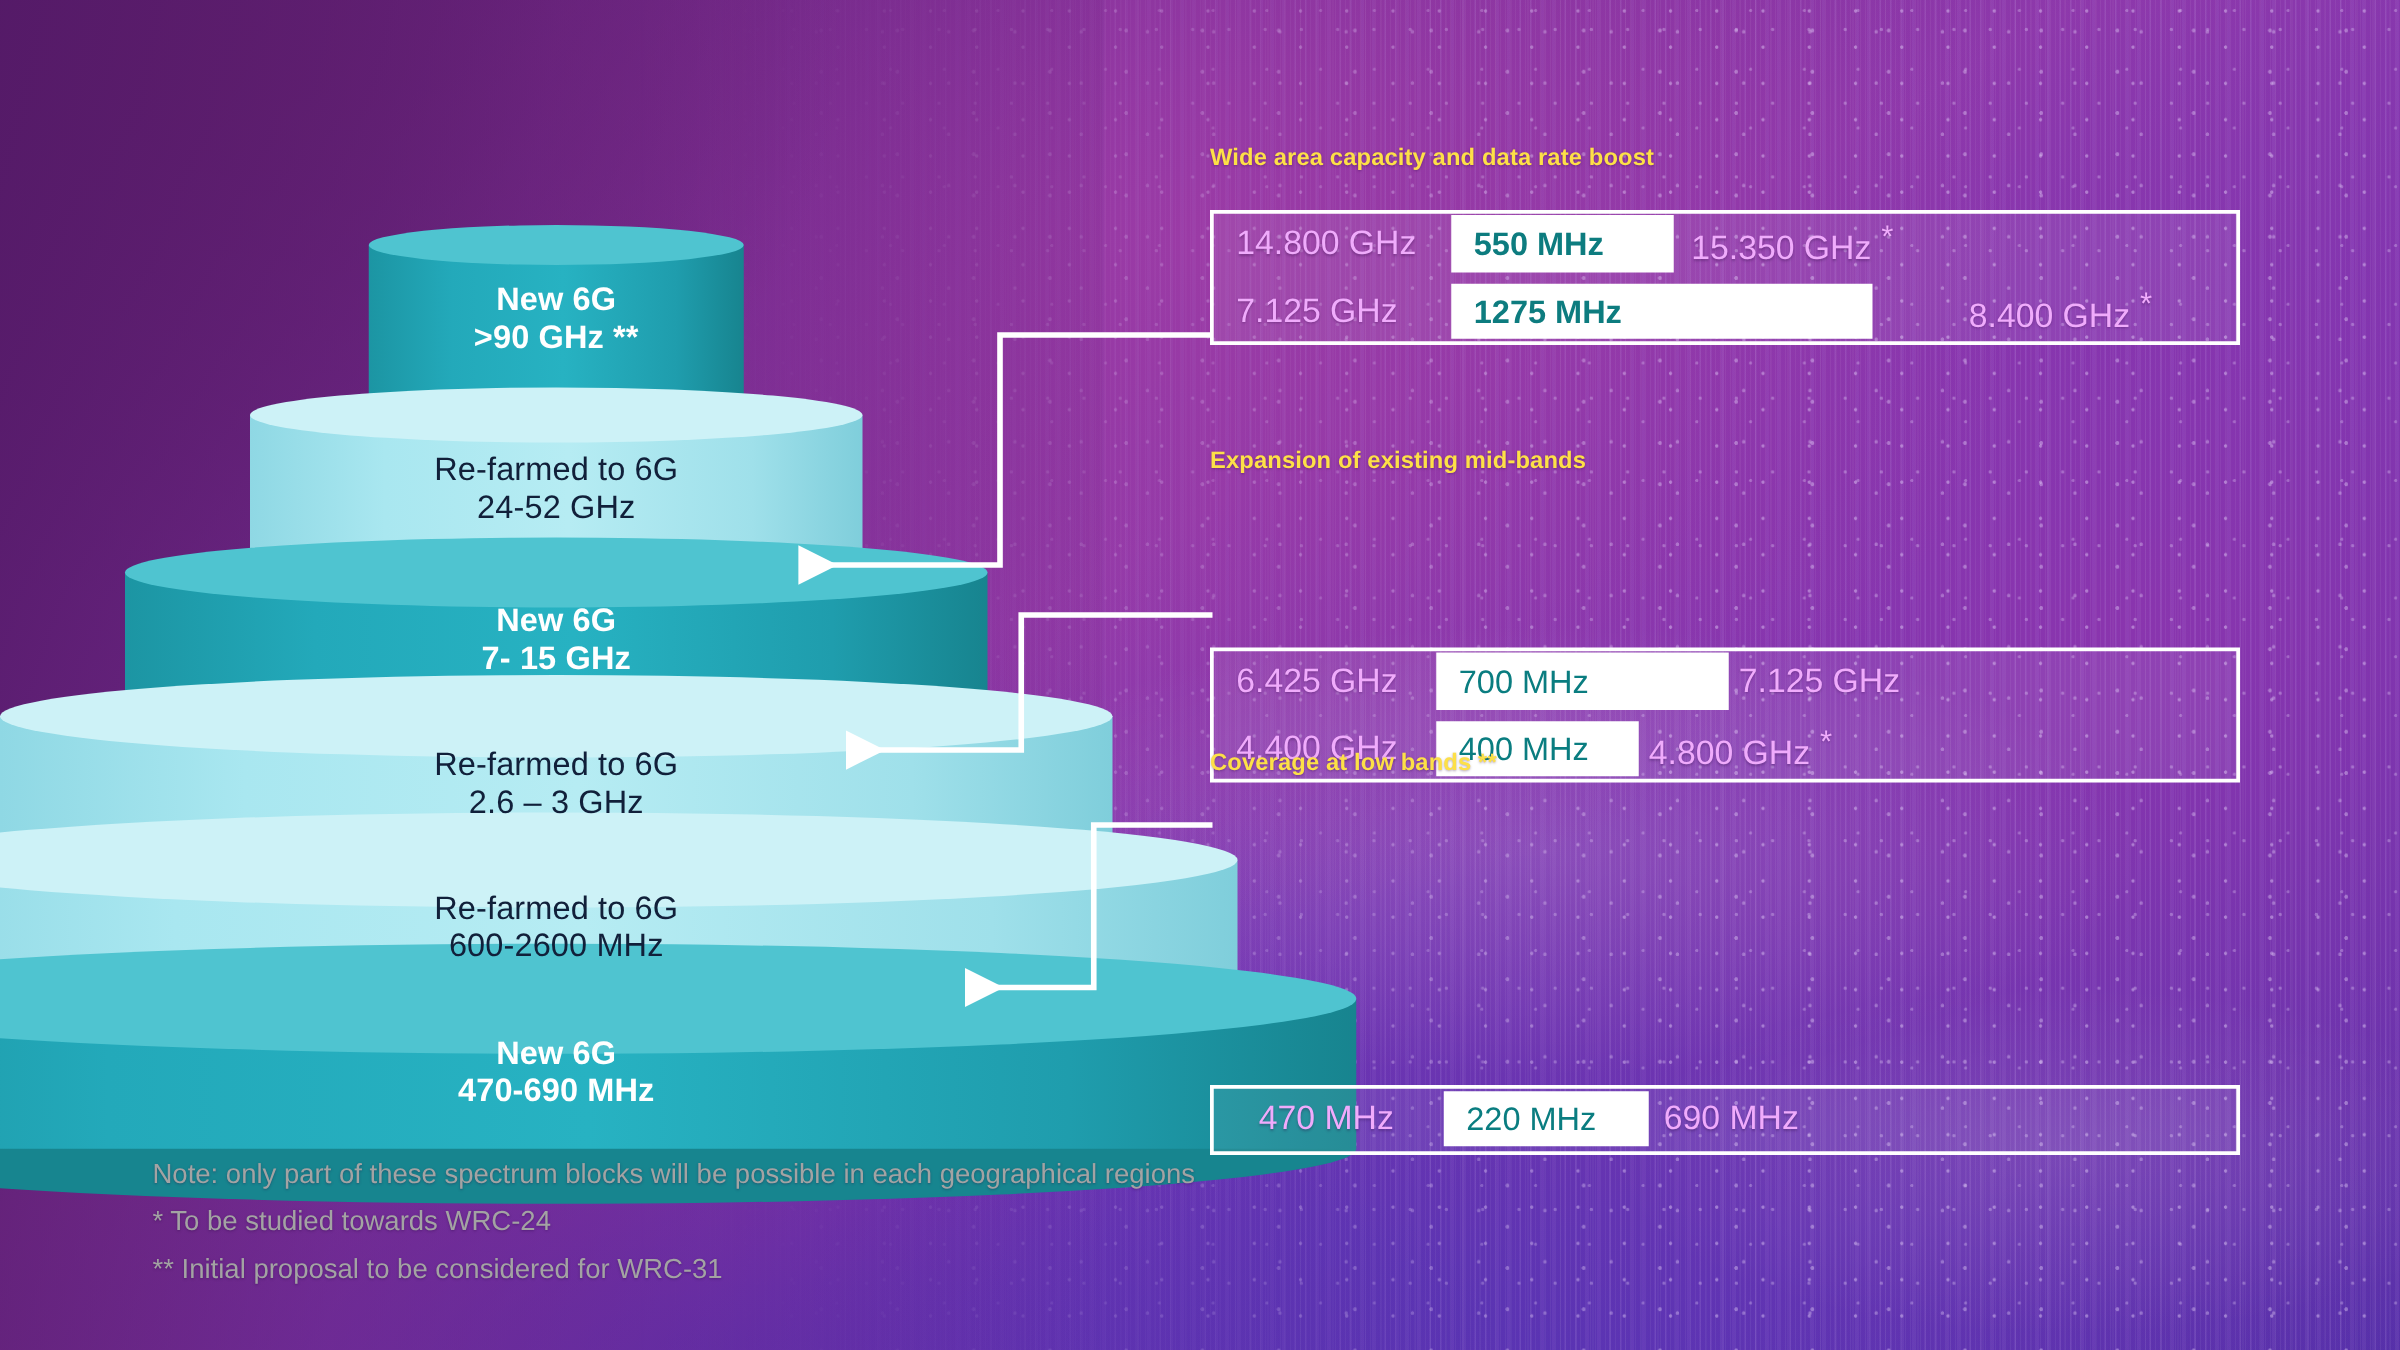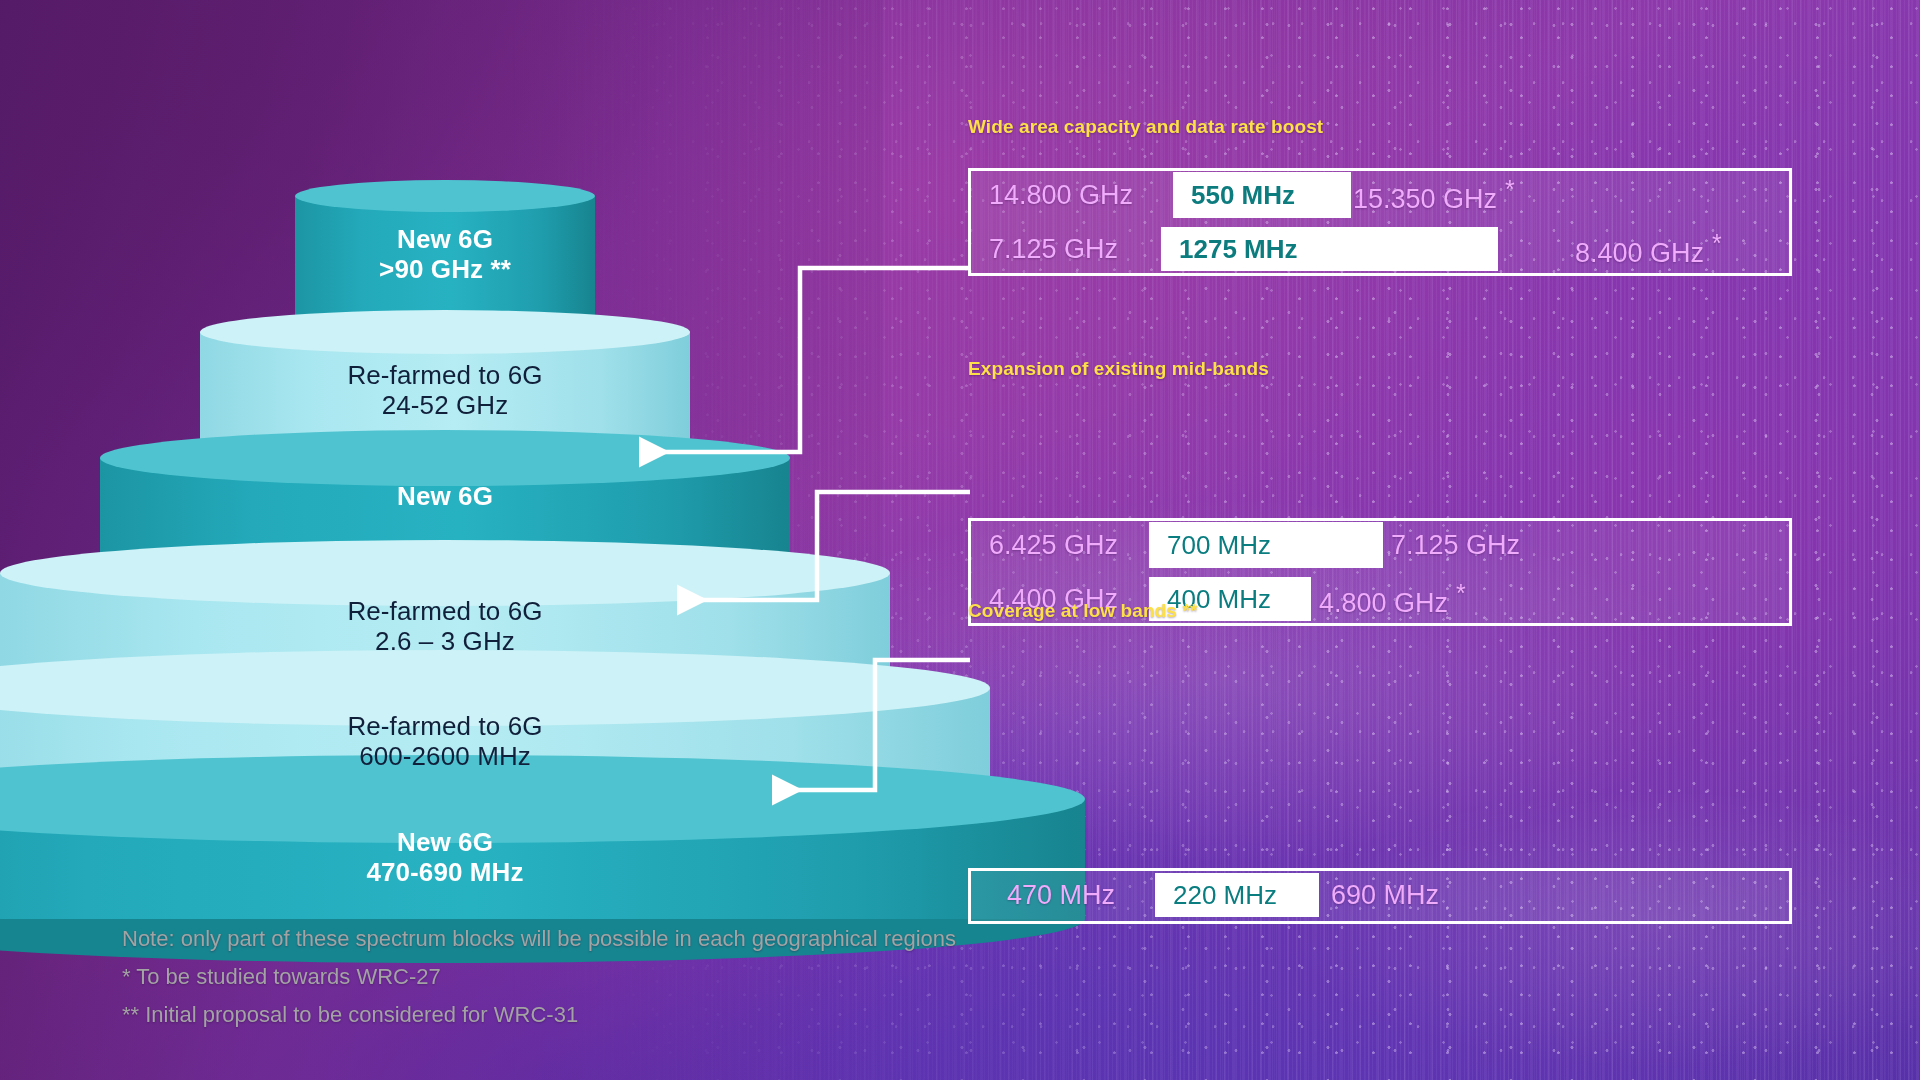--- a/index.html
+++ b/index.html
@@ -147,20 +147,21 @@
       <div>Re-farmed to 6G</div>
       <div>24-52 GHz</div>
     </div>
     <div class="tier" style="left: 100px; top: 430px; width: 690px; height: 166px;">
       <div class="bot-ell" style="height: 56px; background: rgb(23, 133, 143);"></div>
       <div class="side" style="top: 28px; height: 110px; background: linear-gradient(90deg, rgb(28, 149, 163) 0%, rgb(35, 169, 186) 22%, rgb(39, 178, 194) 52%, rgb(31, 157, 173) 82%, rgb(23, 132, 143) 100%);"></div>
       <div class="top-ell" style="height: 56px; background: rgb(79, 196, 208);"></div>
     </div>
     <div class="tier-label lbl-white" style="left: 100px; width: 690px; top: 481px;">
       <div>New 6G</div>
+      <div>7- 15 GHz</div>
     </div>
     <div class="tier" style="left: 0px; top: 540px; width: 890px; height: 176px;">
       <div class="bot-ell" style="height: 66px; background: rgb(142, 214, 226);"></div>
       <div class="side" style="top: 33px; height: 110px; background: linear-gradient(90deg, rgb(143, 216, 228) 0%, rgb(169, 231, 240) 22%, rgb(182, 236, 243) 52%, rgb(159, 224, 234) 82%, rgb(127, 206, 219) 100%);"></div>
       <div class="top-ell" style="height: 66px; background: rgb(205, 242, 247);"></div>
     </div>
     <div class="tier-label lbl-dark" style="left: 0px; width: 890px; top: 596px;">
       <div>Re-farmed to 6G</div>
       <div>2.6 – 3 GHz</div>
     </div>
@@ -193,21 +194,21 @@
   <path d="M 970,268 L 800,268 L 800,452 L 645,452" fill="none" stroke="#ffffff" stroke-width="4.5" marker-end="url(#arrowhead)"></path>
   <path d="M 970,492 L 817,492 L 817,600 L 683,600" fill="none" stroke="#ffffff" stroke-width="4.5" marker-end="url(#arrowhead)"></path>
   <path d="M 970,660 L 875,660 L 875,790 L 778,790" fill="none" stroke="#ffffff" stroke-width="4.5" marker-end="url(#arrowhead)"></path>
 </svg>
 
 <div id="panels">
     <div class="panel panel-title" style="left: 968px; top: 116px;">Wide area capacity and data rate boost</div>
     <div class="panel panel-box" style="left: 968px; top: 168px; width: 824px; height: 108px;">
       <div class="band-row" style="position: absolute; left: 0px; right: 0px; top: 0px;">
         <div class="band-text" style="left: 18px;">14.800 GHz</div>
-        <div class="band-chip chip-bold" style="left: 190px; width: 178px; height: 46px; margin-left: 12px;">
+        <div class="band-chip chip-bold" style="left: 190px; width: 178px; height: 46px;">
           <span>550 MHz</span>
         </div>
         <div class="band-text" style="left: 382px;"><span>15.350 GHz</span><sup class="ast" style="margin-left: 8px;">*</sup></div>
       </div>
       <div class="band-row" style="position: absolute; left: 0px; right: 0px; top: 54px;">
         <div class="band-text" style="left: 18px;">7.125 GHz</div>
         <div class="band-chip chip-bold" style="left: 190px; width: 337px; height: 44px;">
           <span>1275 MHz</span>
         </div>
         <div class="band-text" style="left: 604px;"><span>8.400 GHz</span><sup class="ast" style="margin-left: 8px;">*</sup></div>
@@ -237,15 +238,15 @@
         <div class="band-chip" style="left: 184px; width: 164px; height: 44px;">
           <span>220 MHz</span>
         </div>
         <div class="band-text" style="left: 360px;"><span>690 MHz</span></div>
       </div>
     </div>
   </div>
 
 <div id="notes">
     <div class="note">Note: only part of these spectrum blocks will be possible in each geographical regions</div>
-    <div class="note"> * To be studied towards WRC-27</div>
+    <div class="note"> * To be studied towards WRC-24</div>
     <div class="note">** Initial proposal to be considered for WRC-31</div>
   </div>
 
 </body></html>

